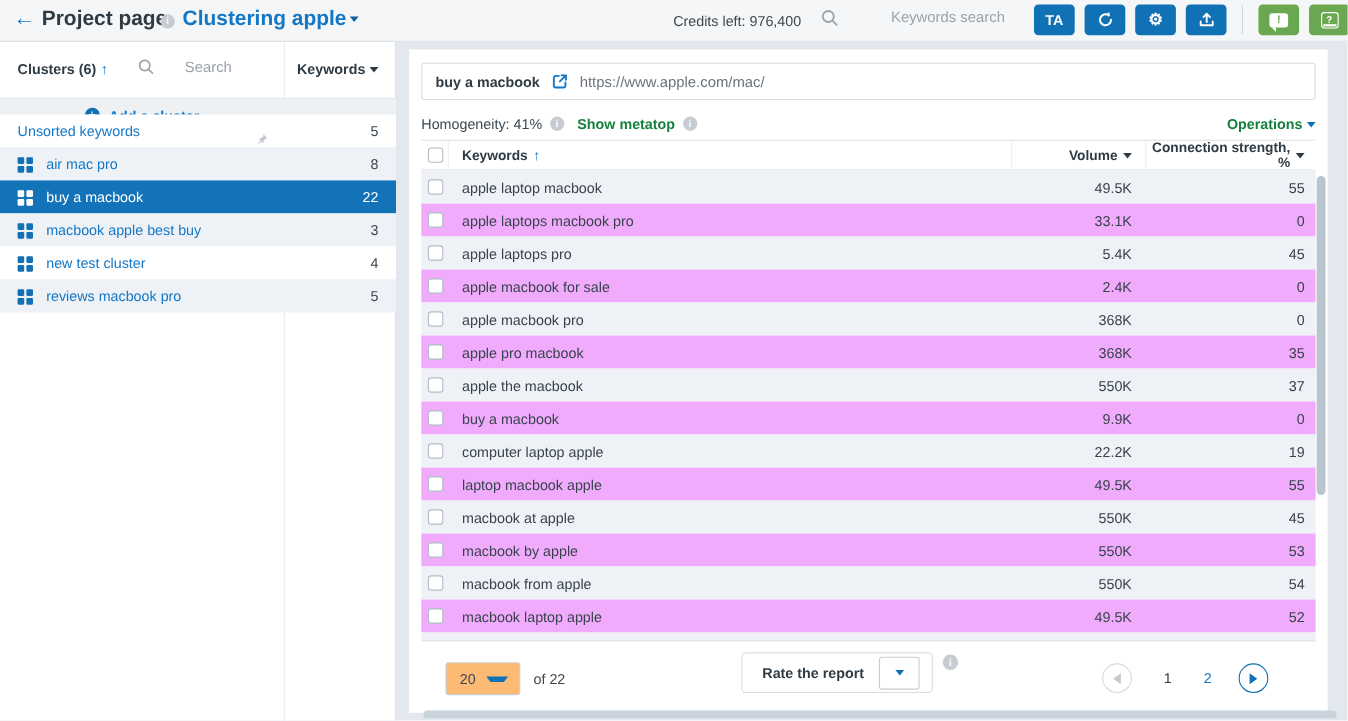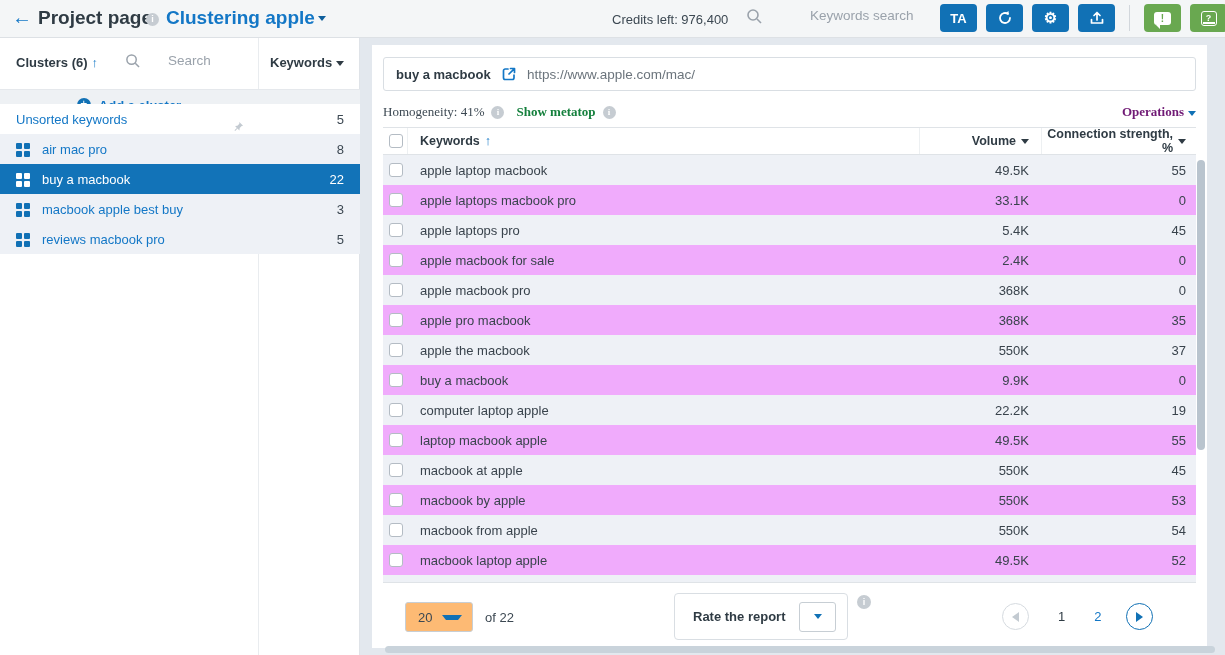--- a/index.html
+++ b/index.html
@@ -55,25 +55,25 @@
   .sel .c-label { color:#fff; }
   .pin { position:absolute; right:14px; top:9px; }
   .c-count { flex:1; text-align:right; padding-right:16px; color:#3c4852; }
   .sel .c-count { color:#fff; }
 
   
   .main { position:absolute; left:372px; top:45px; width:835px; height:603px; background:#fff; z-index:2; }
   .cbox { position:absolute; left:11px; top:12px; width:813px; height:34px; border:1px solid #d9dee3; border-radius:3px; display:flex; align-items:center; }
   .cbox-name { font-weight:bold; color:#2f3b44; padding:0 0 0 12px; width:117px; }
   .cbox-url { color:#6b747c; font-size:13.5px; margin-left:10px; }
-  .meta { position:absolute; left:11px; top:54px; width:813px; height:26px; display:flex; align-items:center;font-family:Liberation Serif, serif; }
+  .meta { position:absolute; left:11px; top:54px; width:813px; height:26px; display:flex; align-items:center; }
   .homog { color:#3c4852; }
   .meta .info-i { margin-left:7px; }
   .metatop { color:#15803d; font-weight:bold; margin-left:12px; cursor:pointer; }
-  .ops { margin-left:auto; color:#701a75; font-weight:bold; cursor:pointer; }
+  .ops { margin-left:auto; color:#15803d; font-weight:bold; cursor:pointer; }
   .ops .caret { margin-left:4px; }
 
   .table { position:absolute; left:11px; top:82px; width:813px; }
   .thead { height:28px; display:flex; align-items:center; border-top:1px solid #dfe3e7; border-bottom:1px solid #dfe3e7; font-weight:bold; color:#2f3b44; font-size:12.5px; background:#fff; }
   .col-cb { width:25px; flex:none; display:flex; align-items:center; justify-content:flex-start; padding-left:6px; align-self:stretch; border-right:1px solid #edf0f2; }
   .col-kw { width:512px; flex:none; padding-left:12px; white-space:nowrap; overflow:hidden; align-self:stretch; display:flex; align-items:center; border-right:1px solid #edf0f2; }
   .col-vol { width:122px; flex:none; text-align:right; padding-right:12px; align-self:stretch; display:flex; align-items:center; justify-content:flex-end; border-right:1px solid #edf0f2; }
   .col-str { flex:1; text-align:right; padding-right:10px; display:flex; align-items:center; justify-content:flex-end; }
   .thead .col-kw .sort-up { margin-left:5px; }
   .thead .caret { border-top-color:#2f3b44; margin-left:5px; }
@@ -81,21 +81,21 @@
   .trow { height:30px; display:flex; align-items:center; color:#39434c; background:#f0abfc; }
   .trow.alt { background:#eef1f6; }
   .trow .col-cb, .trow .col-kw, .trow .col-vol { border-right-color:transparent; }
   .t-partial { height:8px; background:#eef1f6; border-bottom:1px solid #dfe3e7; }
 
   .mfooter { position:absolute; left:0; top:538px; width:835px; height:65px; }
   .psize { position:absolute; left:33px; top:19px; width:68px; height:30px; border:1px solid #c7ced4; border-radius:3px; display:flex; align-items:center; cursor:pointer; background:#fdba74; }
   .psize span { padding-left:12px; color:#3c4852; }
   .psize .caret { margin-left:auto; margin-right:10px; }
   .of-total { position:absolute; left:113px; top:27px; color:#3c4852; }
-  .ratebox { position:absolute; left:302px; top:10px; width:174px; height:47px; border:1px solid #d9dee3; border-radius:4px; display:flex; align-items:center; }
+  .ratebox { position:absolute; left:302px; top:10px; width:174px; height:37px; border:1px solid #d9dee3; border-radius:4px; display:flex; align-items:center; }
   .rate-lbl { font-weight:bold; color:#2f3b44; padding-left:18px; }
   .rate-dd { width:37px; height:30px; border:1px solid #c7ced4; border-radius:3px; margin-left:auto; margin-right:11px; display:flex; align-items:center; justify-content:center; cursor:pointer; background:#fff; }
   .rate-info { position:absolute; left:485px; top:12px; width:14px; height:14px; line-height:14px; }
   .pager { position:absolute; left:630px; top:20px; display:flex; align-items:center; }
   .pcirc { width:27px; height:27px; border-radius:50%; border:1px solid #d6dbe0; background:#fff; display:flex; align-items:center; justify-content:center; cursor:default; }
   .pcirc.next { border:1.5px solid #1171b5; cursor:pointer; }
   .tri-l { width:0; height:0; border-top:5px solid transparent; border-bottom:5px solid transparent; border-right:7px solid #c3cad1; }
   .tri-r { width:0; height:0; border-top:5px solid transparent; border-bottom:5px solid transparent; border-left:7px solid #1171b5; }
   .pnum { margin:0 0 0 29px; color:#2f3b44; cursor:pointer; }
   .pnum.link { color:#1377c6; }
@@ -207,20 +207,32 @@
           <span class="grid-icon">
             <i></i>
             <i></i>
             <i></i>
             <i></i>
           </span>
           <span class="c-label">macbook apple best buy</span>
         </span>
         <span class="c-count">3</span>
       </div>
+      <div class="cluster-row">
+        <span class="c-name">
+          <span class="grid-icon">
+            <i></i>
+            <i></i>
+            <i></i>
+            <i></i>
+          </span>
+          <span class="c-label">new test cluster</span>
+        </span>
+        <span class="c-count">4</span>
+      </div>
       <div class="cluster-row alt">
         <span class="c-name">
           <span class="grid-icon">
             <i></i>
             <i></i>
             <i></i>
             <i></i>
           </span>
           <span class="c-label">reviews macbook pro</span>
         </span>

